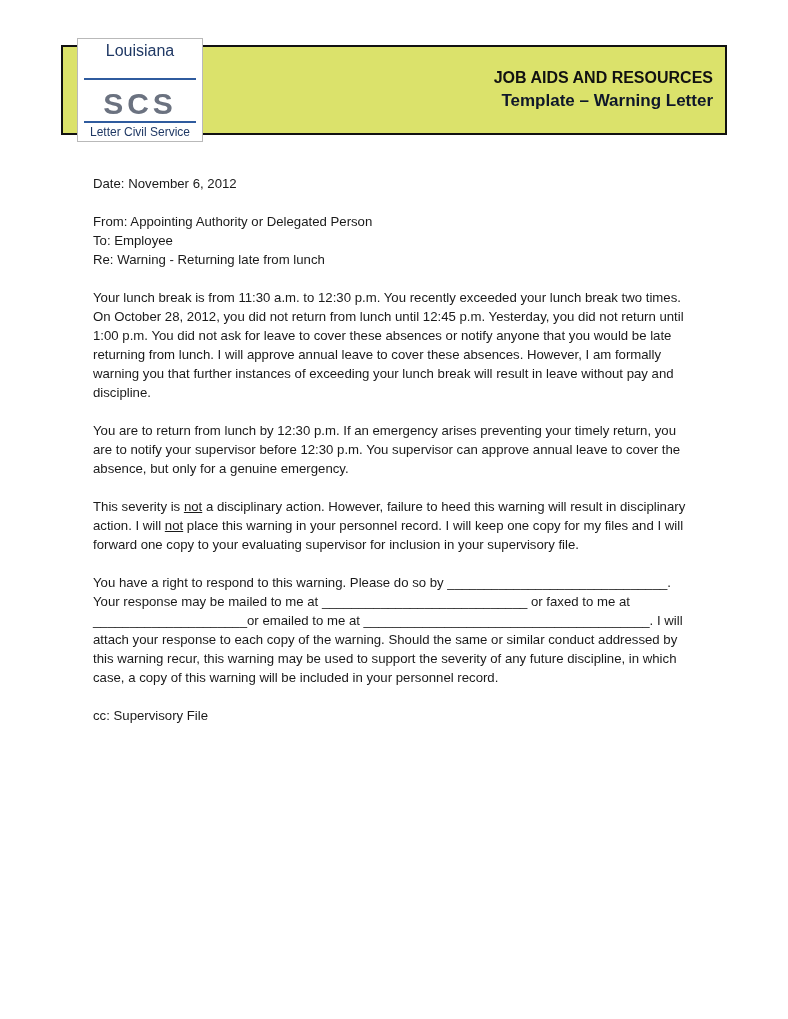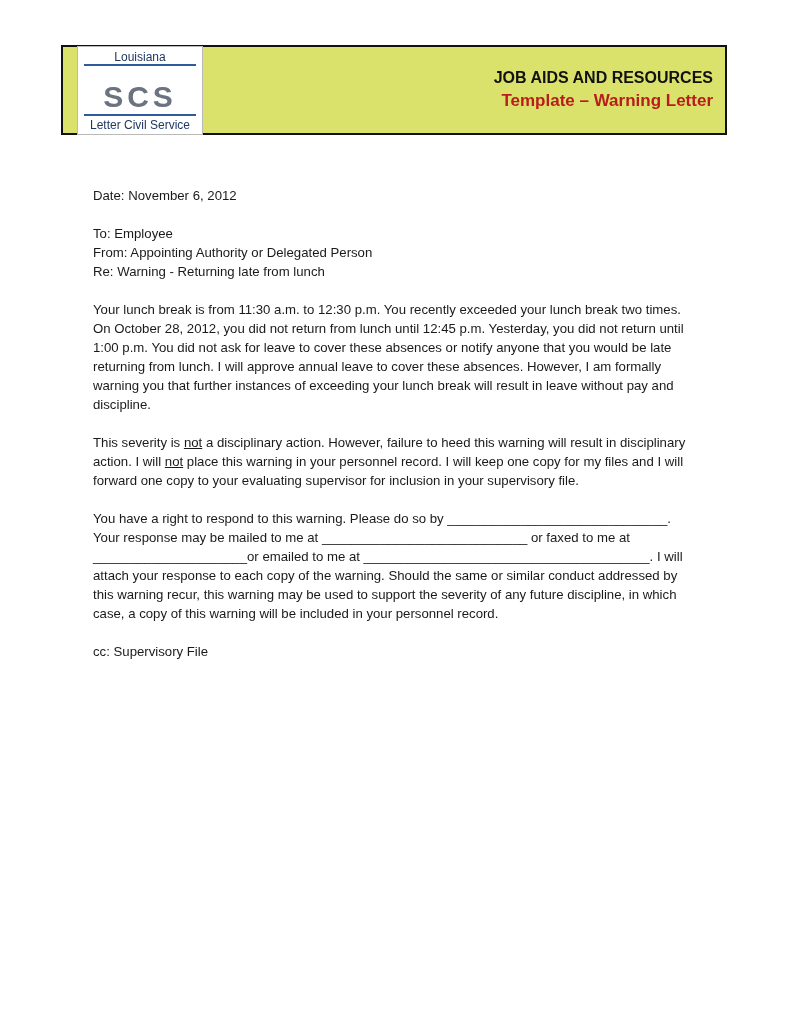--- a/index.html
+++ b/index.html
@@ -31,64 +31,64 @@
     padding: 0 12px 0 14px;
   }
   .logo-box {
     width: 126px;
     background: #ffffff;
     border: 1px solid #b9b9b9;
     padding: 3px 6px 2px 6px;
     text-align: center;
   }
   .logo-top {
-    font-size: 12px;
+    font-size: 16px;
     color: var(--logo-text, #1f3864);
     border-bottom: 2px solid var(--logo-blue, #2f5b9e);
-    padding-bottom: 0;
+    padding-bottom: 18px;
   }
   .logo-acronym {
     font-size: 30px;
     font-weight: bold;
     letter-spacing: 4px;
     color: #6b7280;
     line-height: 1.0;
     border-bottom: 2px solid var(--logo-blue, #2f5b9e);
-    padding: 16px 0 2px 0;
+    padding: 9px 0 2px 0;
   }
   .logo-bottom {
     font-size: 12px;
     color: var(--logo-text, #1f3864);
     padding-top: 2px;
   }
   .banner-titles {
     text-align: right;
     line-height: 1.4;
   }
   .banner-title1 {
     font-size: 16px;
     font-weight: bold;
     color: #111111;
   }
   .banner-title2 {
     font-size: 17px;
     font-weight: bold;
-    color: #b91c1c;
+    color: #0f172a;
   }
   
   .letter {
     position: absolute;
     left: 93px;
     top: 174px;
     width: 603px;
     font-size: 13.2px;
     line-height: 19px;
     color: #1a1a1a;
   }
-  .letter p { margin: 12px 0 19px 0; }
+  .letter p { margin: 0 0 19px 0; }
   .addr { margin: 0 0 19px 0; }
   .u { text-decoration: underline; }
   .cc { margin-top: 30px; }
 </style>
 </head>
 <body>
 
 <div class="page">
 
   <div class="banner">
@@ -100,27 +100,28 @@
     <div class="banner-titles">
       <div class="banner-title1">JOB AIDS AND RESOURCES</div>
       <div class="banner-title2">Template – Warning Letter</div>
     </div>
   </div>
 
   <div class="letter">
     <p>Date: November 6, 2012</p>
 
     <div class="addr">
+      <div>From: Appointing Authority or Delegated Person</div>
       <div>To: Employee</div>
-      <div>From: Appointing Authority or Delegated Person</div>
       <div>Re: Warning - Returning late from lunch</div>
     </div>
 
     <p>Your lunch break is from 11:30 a.m. to 12:30 p.m. You recently exceeded your lunch break two times. On October 28, 2012, you did not return from lunch until 12:45 p.m. Yesterday, you did not return until 1:00 p.m. You did not ask for leave to cover these absences or notify anyone that you would be late returning from lunch. I will approve annual leave to cover these absences. However, I am formally warning you that further instances of exceeding your lunch break will result in leave without pay and discipline.</p>
 
+    <p>You are to return from lunch by 12:30 p.m.  If an emergency arises preventing your timely return, you are to notify your supervisor before 12:30 p.m. You supervisor can approve annual leave to cover the absence, but only for a genuine emergency.</p>
 
     <p><span>This severity is </span><span class="u">not</span><span> a disciplinary action. However, failure to heed this warning will result in disciplinary action. I will </span><span class="u">not</span><span> place this warning in your personnel record. I will keep one copy for my files and I will forward one copy to your evaluating supervisor for inclusion in your supervisory file.</span></p>
 
     <p>You have a right to respond to this warning.  Please do so by ______________________________.  Your response may be mailed to me at ____________________________ or faxed to me at _____________________or emailed to me at _______________________________________.  I will attach your response to each copy of the warning. Should the same or similar conduct addressed by this warning recur, this warning may be used to support the severity of any future discipline, in which case, a copy of this warning will be included in your personnel record.</p>
 
     <p class="cc">cc: Supervisory File</p>
   </div>
 
 </div>
 

